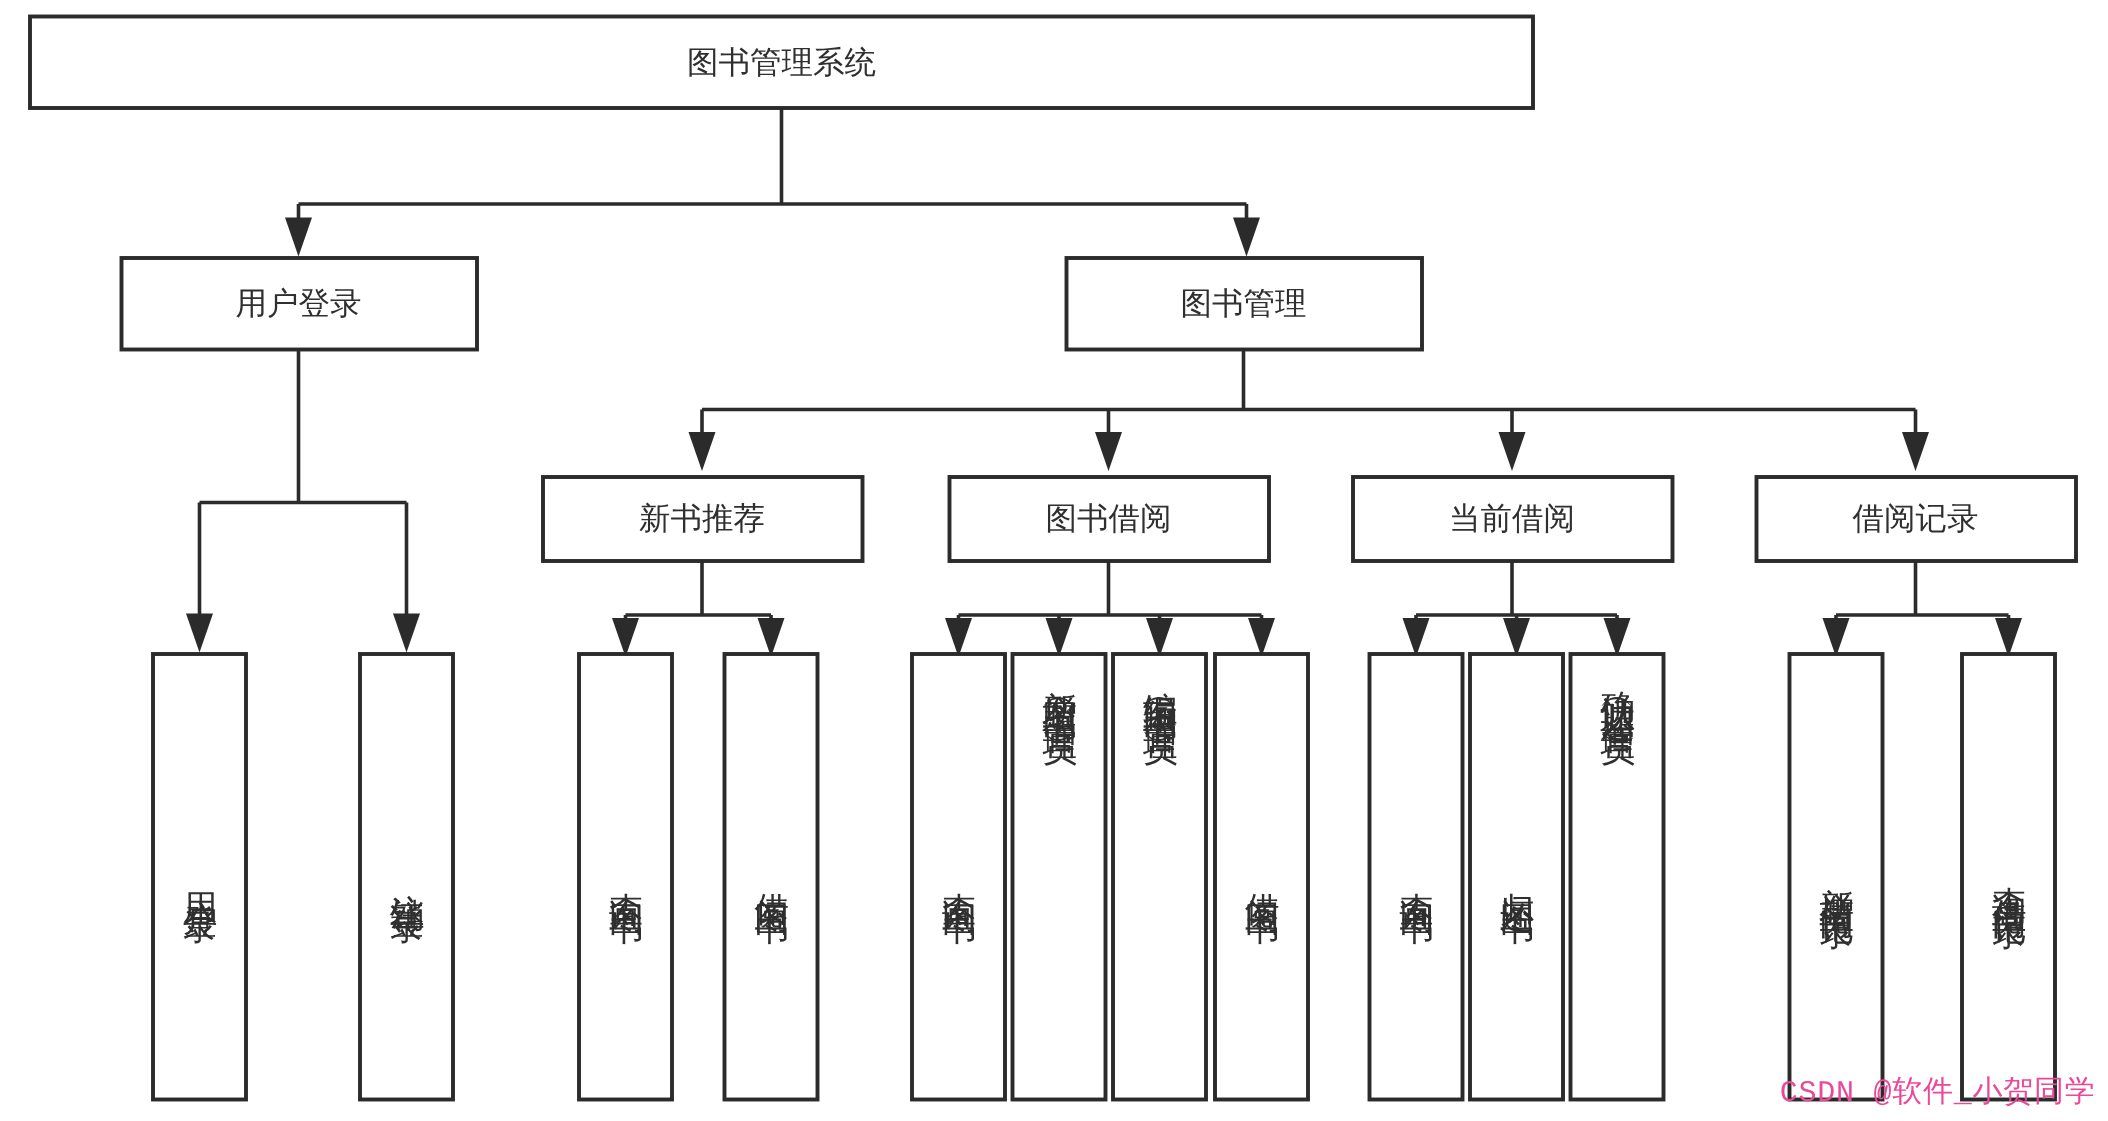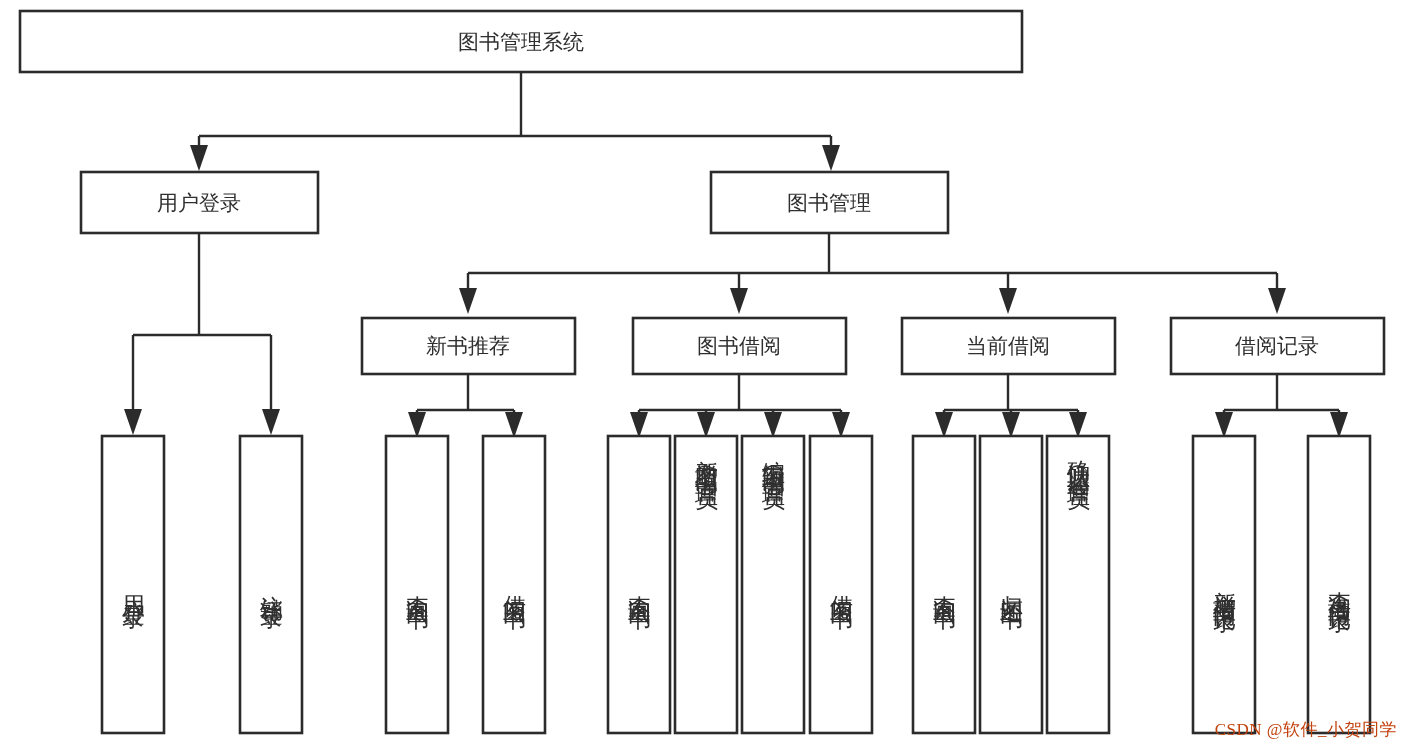--- a/index.html
+++ b/index.html
@@ -45,23 +45,23 @@
     font-family: "Liberation Sans", "DejaVu Sans", sans-serif;
     fill: #2f2f2f;
     font-size: 21px;
     text-anchor: middle;
     dominant-baseline: middle;
   }
   .watermark {
     position: absolute;
     right: 8px;
     bottom: 6px;
-    font-family: Liberation Serif, serif;
-    font-size: 17px;
-    color: #c2410c;
+    font-family: Liberation Mono, monospace;
+    font-size: 20px;
+    color: #ec4899;
     letter-spacing: 0.5px;
     white-space: nowrap;
     pointer-events: none;
   }
 </style>
 </head>
 <body>
 
 <div id="diagram-root">
 

